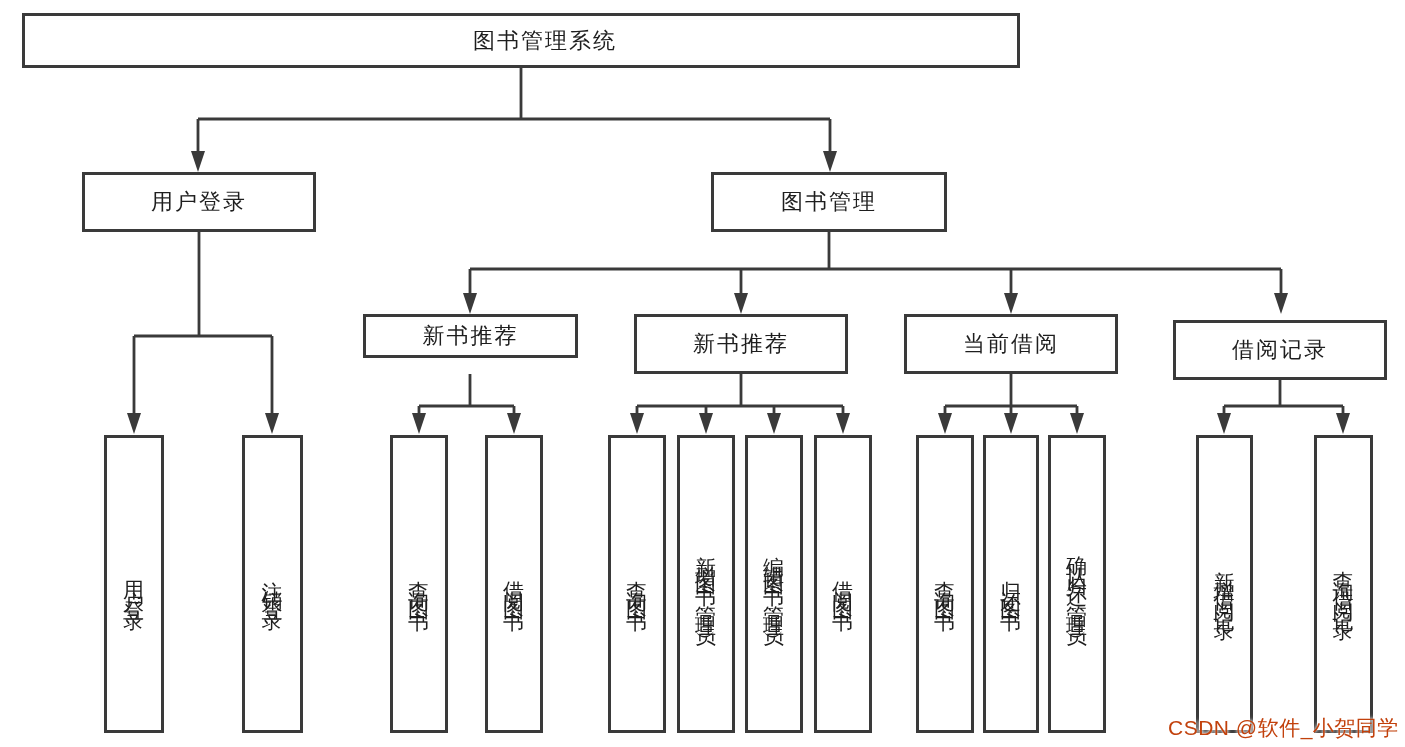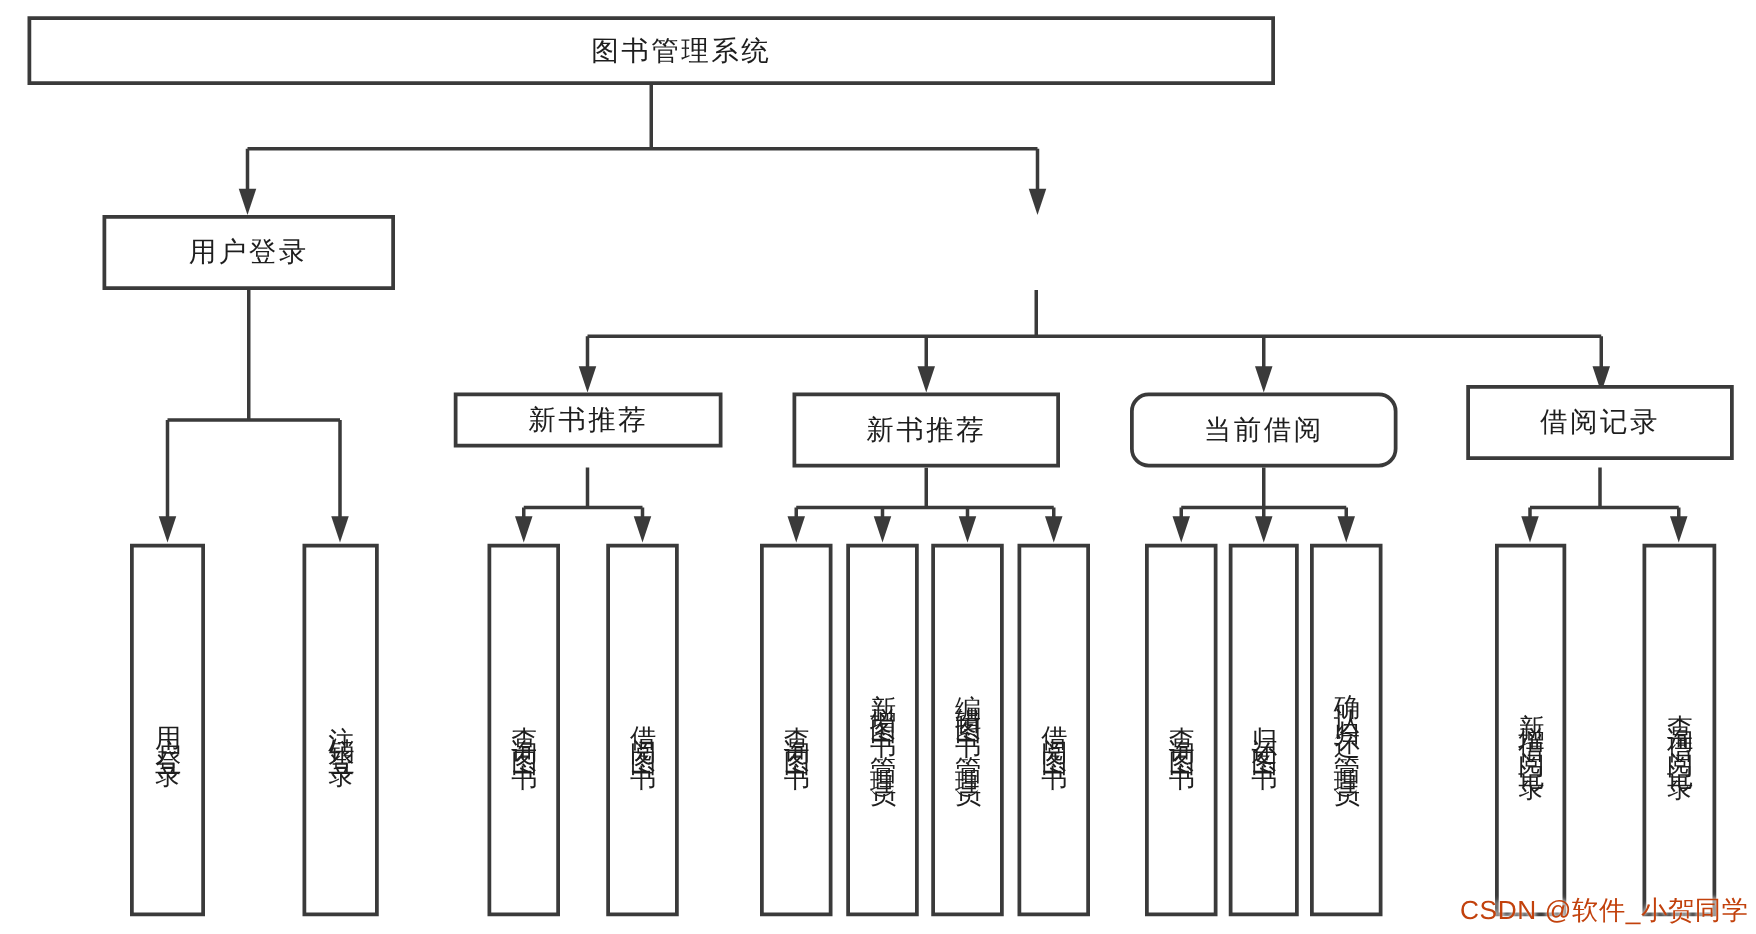--- a/index.html
+++ b/index.html
@@ -92,25 +92,26 @@
       <polygon points="1004,413 1018,413 1011,434"></polygon>
       <polygon points="1070,413 1084,413 1077,434"></polygon>
       <polygon points="1217,413 1231,413 1224,434"></polygon>
       <polygon points="1336,413 1350,413 1343,434"></polygon>
     </g>
   </svg>
 
   <div class="box h-box" style="left:22px; top:13px; width:998px; height:55px;padding-left:48px;">图书管理系统</div>
 
   <div class="box h-box" style="left:82px; top:172px; width:234px; height:60px;">用户登录</div>
+  <div class="box h-box" style="left:711px; top:172px; width:236px; height:60px;">图书管理</div>
 
   <div class="box h-box" style="left:363px; top:314px; width:215px; height:44px;">新书推荐</div>
   <div class="box h-box" style="left:634px; top:314px; width:214px; height:60px;">新书推荐</div>
-  <div class="box h-box" style="left:904px; top:314px; width:214px; height:60px;border-radius:15px;">当前借阅</div>
-  <div class="box h-box" style="left:1173px; top:308px; width:214px; height:60px;">借阅记录</div>
+  <div class="box h-box" style="left:904px; top:314px; width:214px; height:60px;">当前借阅</div>
+  <div class="box h-box" style="left:1173px; top:320px; width:214px; height:60px;">借阅记录</div>
 
   <div class="box v-box" style="left:104px; top:435px; width:60px; height:298px;">
     <span>用户登录</span>
   </div>
   <div class="box v-box" style="left:242px; top:435px; width:61px; height:298px;">
     <span>注销登录</span>
   </div>
 
   <div class="box v-box" style="left:390px; top:435px; width:58px; height:298px;">
     <span>查询图书</span>

